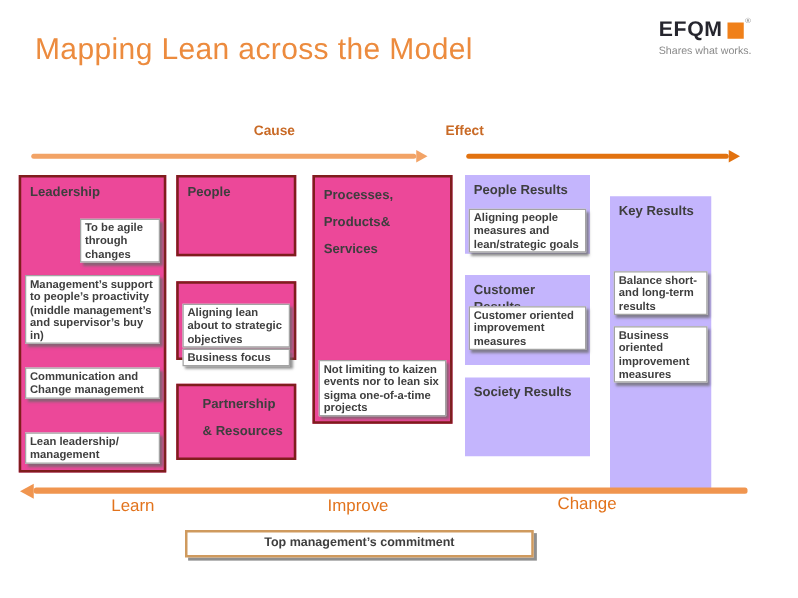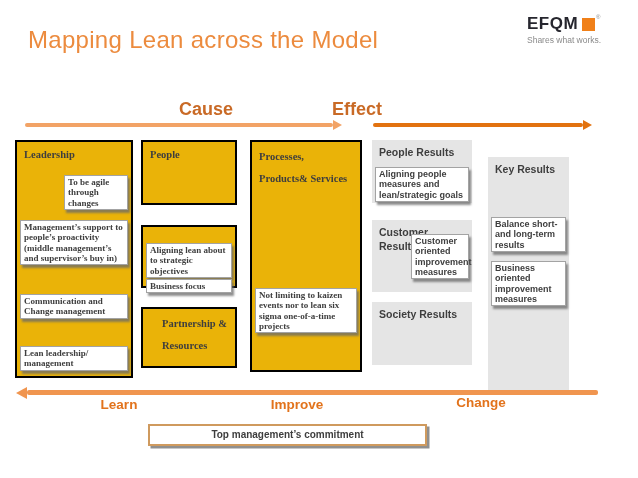--- a/index.html
+++ b/index.html
@@ -12,36 +12,36 @@
     color:#EC8B3E; letter-spacing:0.3px; white-space:nowrap;
   }
   
   .logo { position:absolute; left:527px; top:14px; width:100px; }
   .logo-row { display:flex; align-items:center; }
   .logo-text { font-size:17px; font-weight:bold; color:#26262e; letter-spacing:0.5px; }
   .logo-square { display:inline-block; width:13px; height:13px; background:#F08019; margin-left:4px; }
   .logo-reg { font-size:6px; color:#8a8a8a; vertical-align:top; margin-left:1px; align-self:flex-start; }
   .logo-tagline { font-size:8.5px; color:#8a8a8a; margin-top:1px; }
   
-  .flow-label { position:absolute; font-weight:bold; color:#C96A26; font-size:18px; text-align:center; }
-  .flow-label-bottom { position:absolute; font-weight:bold; color:#E2731C; font-size:13.5px; text-align:center; }
+  .flow-label { position:absolute; font-weight:bold; color:#C96A26; font-size:11px; text-align:right; }
+  .flow-label-bottom { position:absolute; font-weight:normal; color:#E2731C; font-size:13.5px; }
   
   .arrow { position:absolute; }
   .shaft { position:absolute; left:0; right:0; top:0; border-radius:2px; }
   .tri { position:absolute; width:0; height:0; }
   .cause-shaft { height:4px; background:#F2A366; }
   .cause-tri { right:-9px; top:-3px; border-top:5px solid transparent; border-bottom:5px solid transparent; border-left:9px solid #F2A366; }
   .effect-shaft { height:4px; background:#E2720F; }
   .effect-tri { right:-9px; top:-3px; border-top:5px solid transparent; border-bottom:5px solid transparent; border-left:9px solid #E2720F; }
   .feedback-shaft { height:5px; background:#F0954F; }
   .feedback-tri { left:-11px; top:-3.5px; border-top:6px solid transparent; border-bottom:6px solid transparent; border-right:11px solid #F0954F; }
   
   .col { position:absolute; box-sizing:border-box; }
-  .col.light { background:#eab308; border:2px solid #000000;font-family:Liberation Serif, serif; }
-  .col.dark  { background:#e5e5e5; }
+  .col.light { background:#ec4899; border:2px solid #7f1d1d; }
+  .col.dark  { background:#c4b5fd; }
   .col-header {
     padding:6px 7px 0 7px; font-size:10.5px; font-weight:bold; color:#3E3E3E; line-height:1.3;
   }
   .col-header.spaced { line-height:2.05; padding-top:4px; }
   
   .wbox {
     position:absolute; left:3px; right:3px; background:#ffffff;
     border:1px solid #a3a3a3; box-shadow:2px 2.5px 2px rgba(105,105,105,0.75);
     padding:1px 3px; font-size:9px; font-weight:bold; color:#3E3E3E; line-height:1.14;
   }
@@ -95,33 +95,33 @@
   <div class="col light" style="left:141px; top:225px; width:96px; height:63px;">
     <div class="col-header" style="padding-top:15px;">Strategy</div>
     <div class="wbox" style="top:16px;">Aligning lean about to strategic objectives</div>
     <div class="wbox" style="top:52px;">Business focus</div>
   </div>
 
   <div class="col light" style="left:141px; top:307px; width:96px; height:61px;padding-left:12px;">
     <div class="col-header spaced">Partnership &amp; Resources</div>
   </div>
 
-  <div class="col light" style="left:250px; top:140px; width:112px; height:232px;">
+  <div class="col light" style="left:250px; top:140px; width:112px; height:199px;">
     <div class="col-header spaced">Processes, Products&amp; Services</div>
     <div class="wbox" style="top:146px;">Not limiting to kaizen events nor to lean six sigma one-of-a-time projects</div>
   </div>
 
   <div class="col dark" style="left:372px; top:140px; width:100px; height:63px;">
     <div class="col-header">People Results</div>
     <div class="wbox" style="top:27px;">Aligning people measures and lean/strategic goals</div>
   </div>
 
   <div class="col dark" style="left:372px; top:220px; width:100px; height:72px;">
     <div class="col-header">Customer Results</div>
-    <div class="wbox" style="top:14px;margin-left:36px;">Customer oriented improvement measures</div>
+    <div class="wbox" style="top:25px;">Customer oriented improvement measures</div>
   </div>
 
   <div class="col dark" style="left:372px; top:302px; width:100px; height:63px;">
     <div class="col-header">Society Results</div>
   </div>
 
   <div class="col dark" style="left:488px; top:157px; width:81px; height:235px;">
     <div class="col-header">Key Results</div>
     <div class="wbox" style="top:60px;">Balance short- and long-term results</div>
     <div class="wbox" style="top:104px;">Business oriented improvement measures</div>

